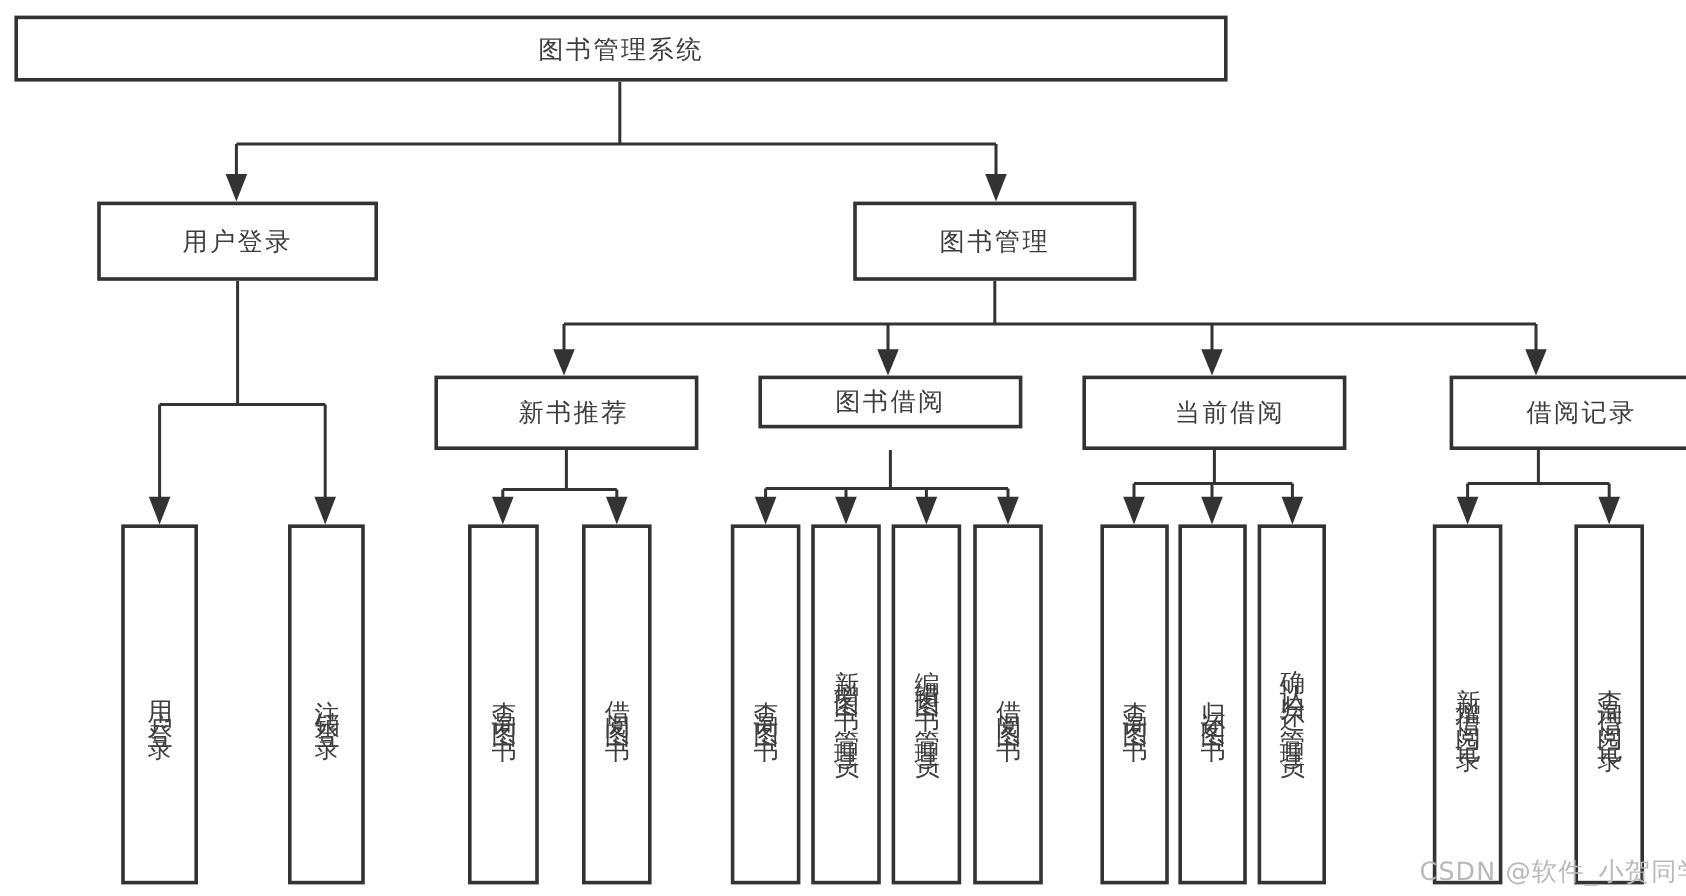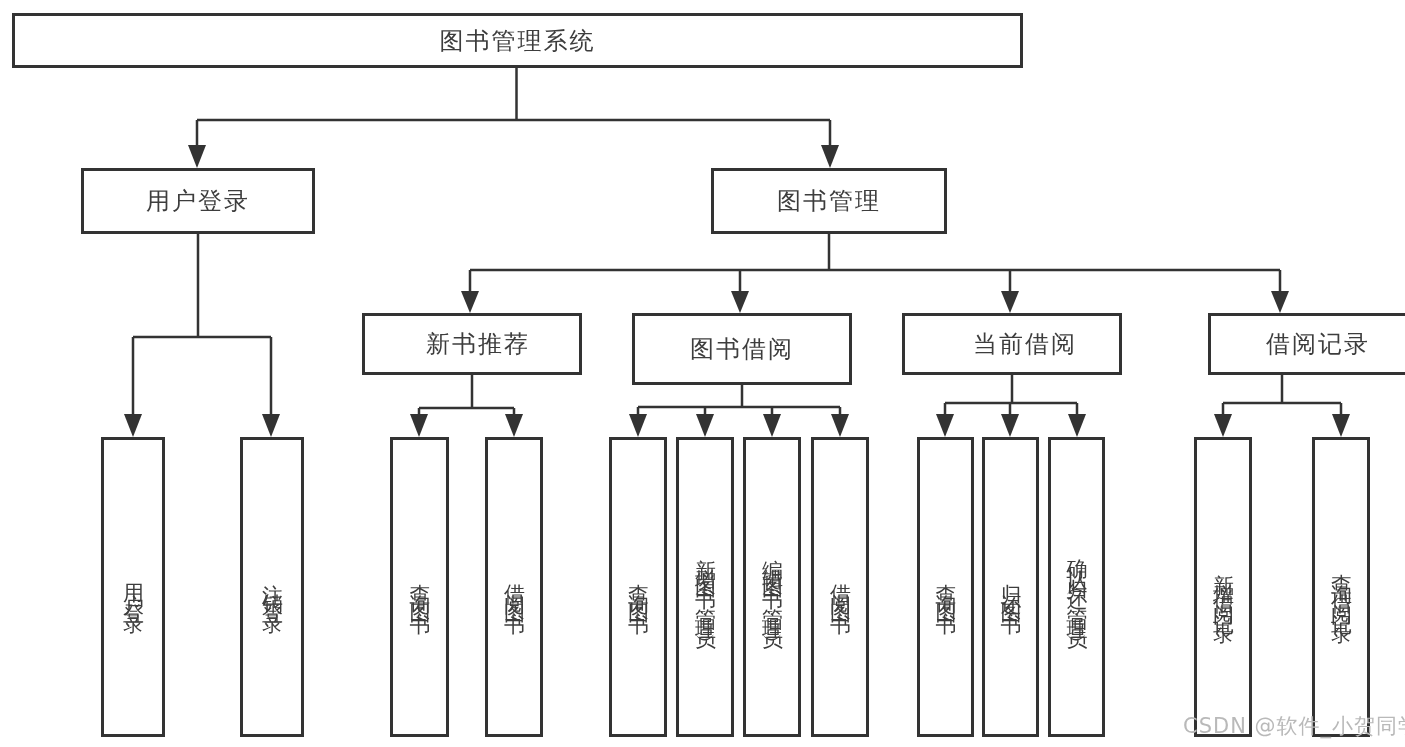--- a/index.html
+++ b/index.html
@@ -15,21 +15,21 @@
     position: absolute;
     box-sizing: border-box;
     border: 3px solid #333333;
     background: #ffffff;
     display: flex;
     align-items: center;
     justify-content: center;
     color: #3d3d3d;
   }
   .h-node span {
-    font-size: 24px;
+    font-size: 21px;
     letter-spacing: 2px;
     white-space: nowrap;
   }
   .v-node span {
     writing-mode: vertical-rl;
     text-orientation: mixed;
     font-size: 21px;
     letter-spacing: 10px;
     line-height: 1;
   }
@@ -114,21 +114,21 @@
   <div class="node h-node" style="left:81px; top:168px; width:234px; height:66px;">
     <span>用户登录</span>
   </div>
   <div class="node h-node" style="left:711px; top:168px; width:236px; height:66px;justify-content:center;">
     <span>图书管理</span>
   </div>
 
   <div class="node h-node" style="left:362px; top:313px; width:220px; height:62px;padding-left:12px;">
     <span>新书推荐</span>
   </div>
-  <div class="node h-node" style="left:632px; top:313px; width:220px; height:72px;">
+  <div class="node h-node" style="left:632px; top:313px; width:220px; height:44px;">
     <span>图书借阅</span>
   </div>
   <div class="node h-node" style="left:902px; top:313px; width:220px; height:62px;padding-left:26px;">
     <span>当前借阅</span>
   </div>
   <div class="node h-node" style="left:1208px; top:313px; width:220px; height:62px;">
     <span>借阅记录</span>
   </div>
 
   <div class="node v-node" style="left:101px; top:437px; width:64px; height:300px;">

